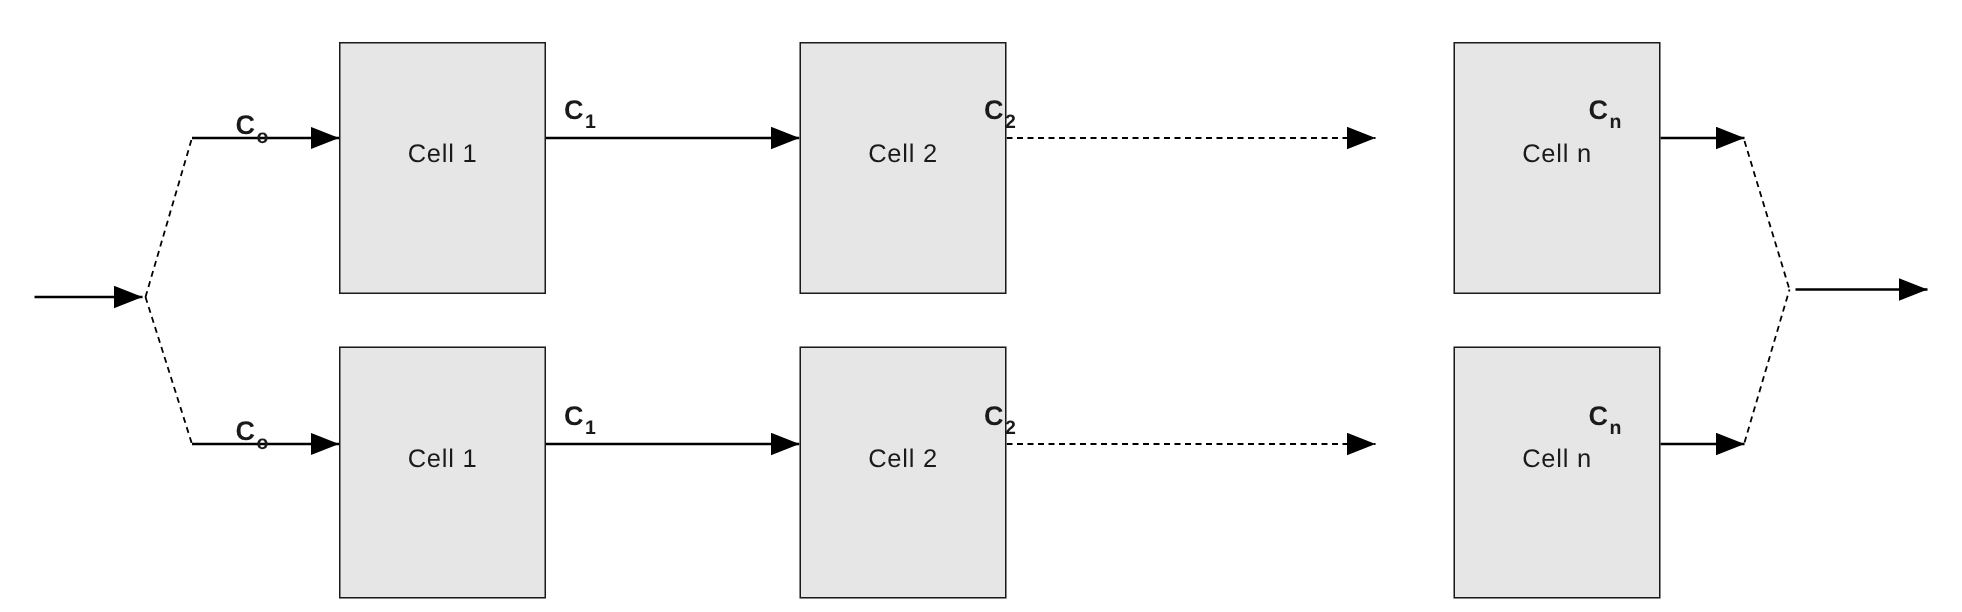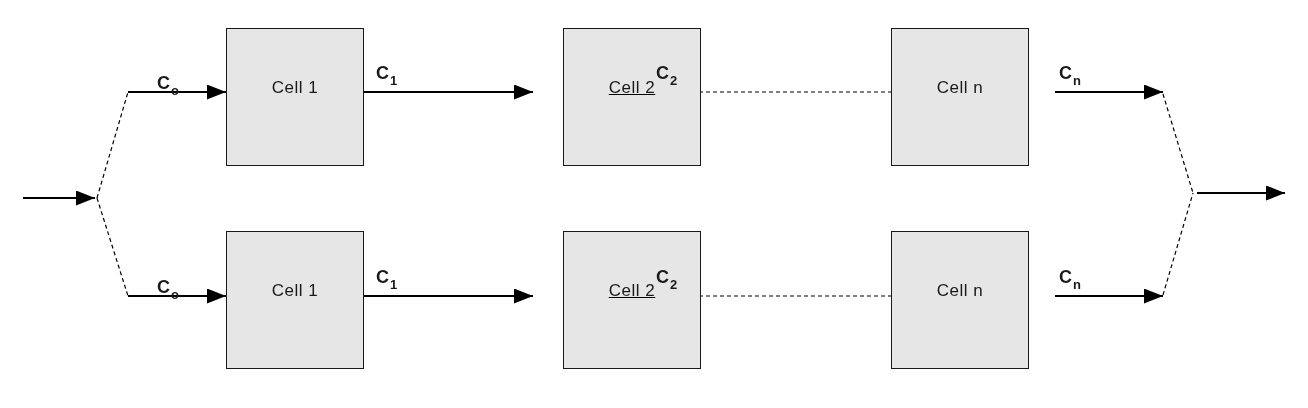--- a/index.html
+++ b/index.html
@@ -23,39 +23,39 @@
     position: absolute;
     left: 0; top: 0;
     width: 1308px; height: 408px;
   }
   .wire { stroke: var(--line); fill: none; }
   .wire.solid { stroke-width: 1.8px; }
   .wire.dashed { stroke-width: 1.2px; stroke-dasharray: 4 3; }
   .cell {
     position: absolute;
     width: 138px;
-    height: 138px;
+    height: 168px;
     background: var(--box-fill);
     border: 1.2px solid var(--box-border);
     display: flex;
     align-items: center;
     justify-content: center;
     padding-bottom: 18px;
   }
   .cell .cell-label {
     font-size: 17px;
     color: var(--text);
     letter-spacing: 0.5px;
     white-space: nowrap;
   }
   .row-top .cell { top: 28px; }
   .row-bottom .cell { top: 231px; }
   .cell.col-1 { left: 226px; }
-  .cell.col-2 { left: 563px; text-decoration: underline; }
-  .cell.col-3 { left: 891px; }
+  .cell.col-2 { left: 533px; }
+  .cell.col-3 { left: 969px; }
   .conn-label {
     position: absolute;
     font-size: 18px;
     font-weight: 700;
     color: var(--text);
     line-height: 20px;
     white-space: nowrap;
   }
   .conn-label sub {
     font-size: 13px;

